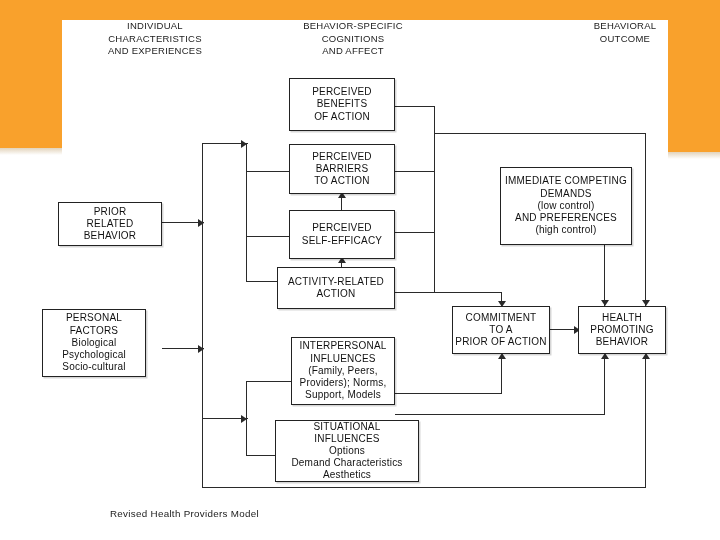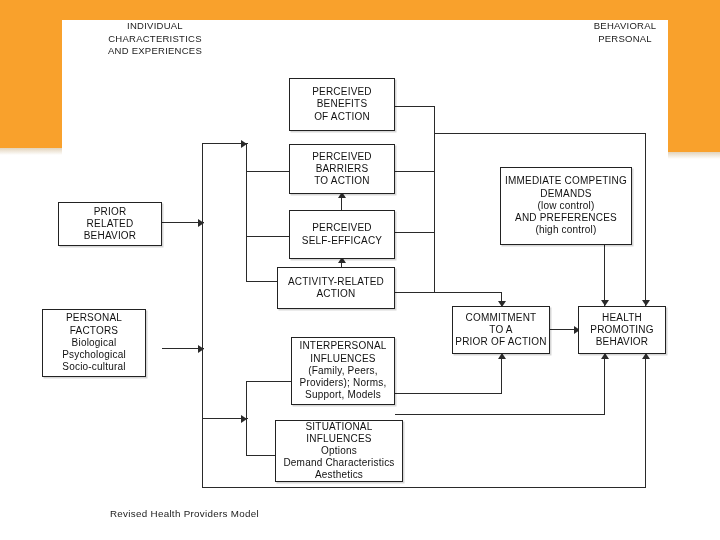--- a/index.html
+++ b/index.html
@@ -72,22 +72,25 @@
   <div class="band" id="band-left"></div>
   <div class="band" id="band-right"></div>
   <div class="band-shadow" id="shadow-left"></div>
   <div class="band-shadow" id="shadow-right"></div>
 
   <div id="canvas">
 
     <div class="col-head" id="head-individual">INDIVIDUAL
 CHARACTERISTICS
 AND EXPERIENCES</div>
+    <div class="col-head" id="head-cognitions">BEHAVIOR-SPECIFIC
+COGNITIONS
+AND AFFECT</div>
     <div class="col-head" id="head-outcome">BEHAVIORAL
-PERSONAL</div>
+OUTCOME</div>
 
     <div class="ln h" style="left:162px;top:222px;width:42px;"></div>
     <div class="arrow right" style="left:198px;top:218.6px;"></div>
 
     <div class="ln h" style="left:162px;top:348px;width:42px;"></div>
     <div class="arrow right" style="left:198px;top:344.6px;"></div>
 
     <div class="ln v" style="left:202px;top:143px;height:345px;"></div>
 
     <div class="ln h" style="left:202px;top:143px;width:46px;"></div>
@@ -169,21 +172,21 @@
 
     <div class="node" id="node-affect" style="left:277px;top:267px;width:118px;height:42px;">ACTIVITY-RELATED
 ACTION</div>
 
     <div class="node" id="node-interpersonal" style="left:291px;top:337px;width:104px;height:68px;text-align:center;">INTERPERSONAL
 INFLUENCES
 (Family, Peers,
 Providers); Norms,
 Support, Models</div>
 
-    <div class="node" id="node-situational" style="left:275px;top:420px;width:128px;height:62px;">SITUATIONAL
+    <div class="node" id="node-situational" style="left:275px;top:420px;width:144px;height:62px;">SITUATIONAL
 INFLUENCES
 Options
 Demand Characteristics
 Aesthetics</div>
 
     <div class="node" id="node-demands" style="left:500px;top:167px;width:132px;height:78px;">IMMEDIATE COMPETING
 DEMANDS
 (low control)
 AND PREFERENCES
 (high control)</div>

